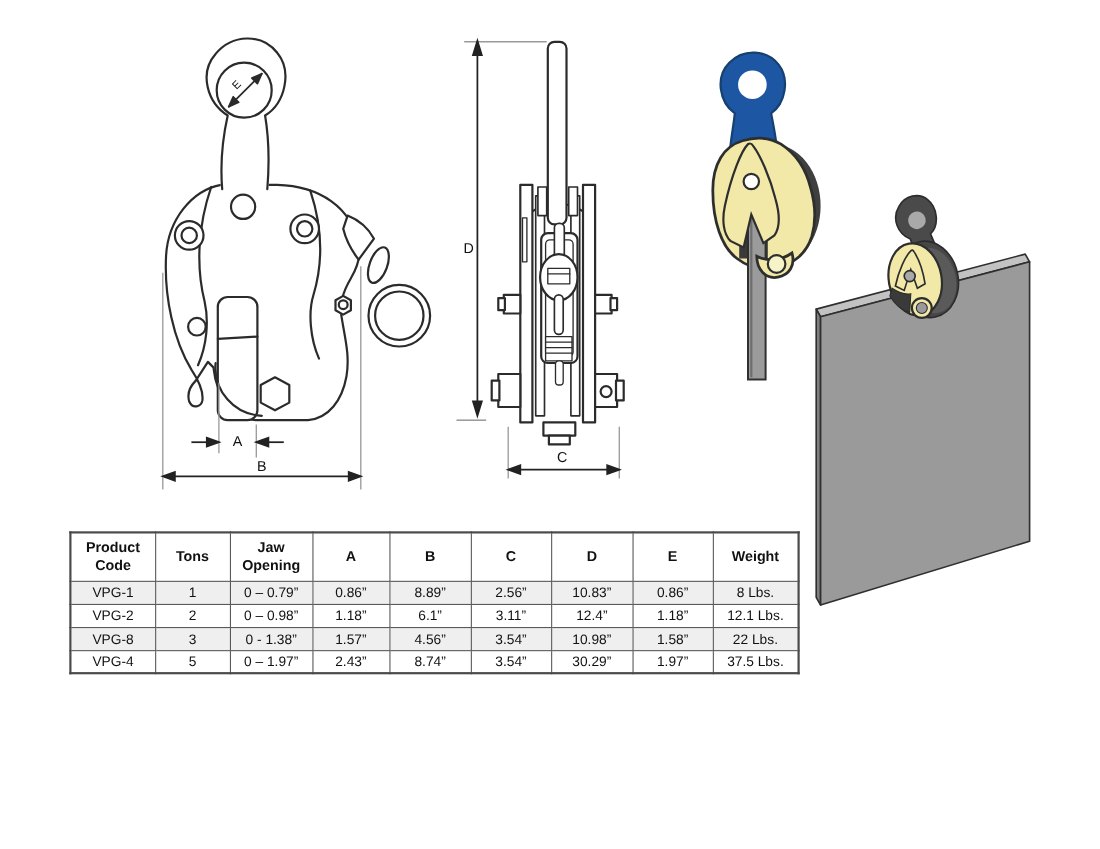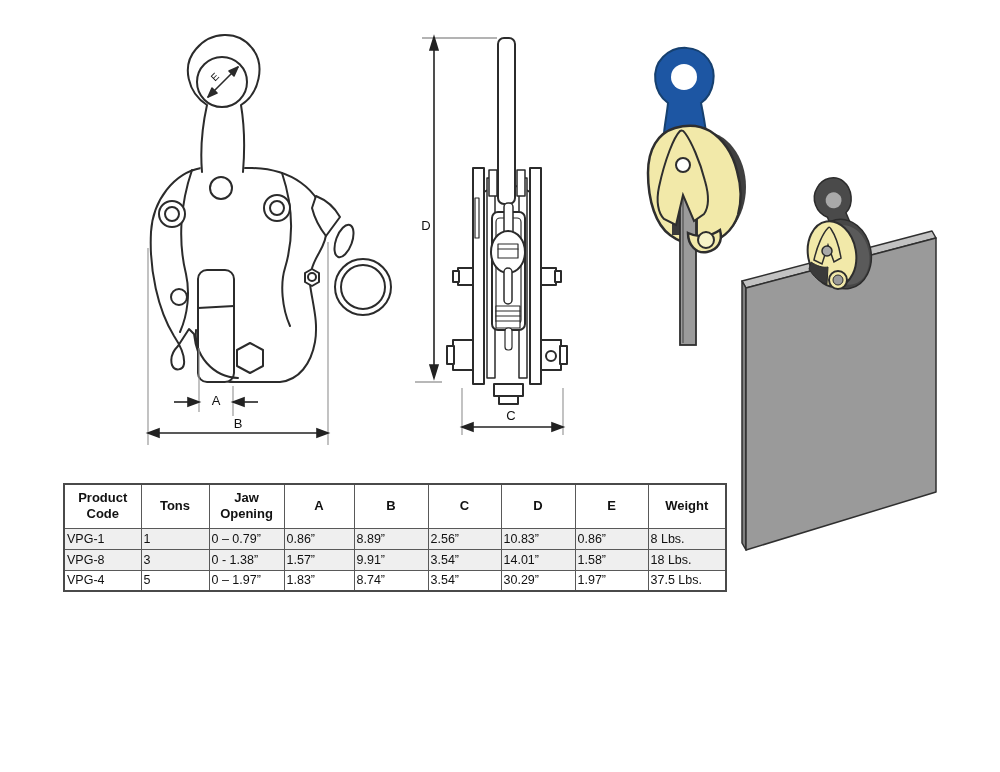--- a/index.html
+++ b/index.html
@@ -7,21 +7,21 @@
     position:relative;width:1000px;height:772px;background:#ffffff;
     font-family:"Liberation Sans",sans-serif;overflow:hidden;
   }
   .canvas svg{position:absolute;overflow:visible;}
   .dim-label{font-family:"Liberation Sans",sans-serif;font-size:13px;fill:#111;}
   .dim-label-small{font-family:"Liberation Sans",sans-serif;font-size:10px;fill:#111;}
 
   table.spec{
     position:absolute;left:63px;top:483px;width:662px;
     border-collapse:collapse;table-layout:fixed;
-    font-size:12.5px;color:#111;
+    font-size:12.5px;color:#111;text-align:center;
     border:2px solid #4a4a4a;
   }
   table.spec th,table.spec td{
     border:1px solid #595959;padding:1px 2px;vertical-align:middle;
     overflow:hidden;white-space:nowrap;
   }
   table.spec th{font-weight:bold;font-size:13px;height:20px;white-space:normal;line-height:1.25;background:#fff;}
   table.spec thead tr{height:44px;}
   table.spec tbody tr{height:21px;}
   table.spec tbody tr.alt{background:#efefef;}
@@ -257,36 +257,47 @@
         <td>VPG-1</td>
         <td>1</td>
         <td>0 – 0.79”</td>
         <td>0.86”</td>
         <td>8.89”</td>
         <td>2.56”</td>
         <td>10.83”</td>
         <td>0.86”</td>
         <td>8 Lbs.</td>
       </tr>
+      <tr>
+        <td>VPG-2</td>
+        <td>2</td>
+        <td>0 – 0.98”</td>
+        <td>1.18”</td>
+        <td>6.1”</td>
+        <td>3.11”</td>
+        <td>12.4”</td>
+        <td>1.18”</td>
+        <td>12.1 Lbs.</td>
+      </tr>
       <tr class="alt">
         <td>VPG-8</td>
         <td>3</td>
         <td>0 - 1.38”</td>
         <td>1.57”</td>
-        <td>9.91”</td>
+        <td>4.56”</td>
         <td>3.54”</td>
-        <td>14.01”</td>
+        <td>10.98”</td>
         <td>1.58”</td>
-        <td>18 Lbs.</td>
+        <td>22 Lbs.</td>
       </tr>
       <tr>
         <td>VPG-4</td>
         <td>5</td>
         <td>0 – 1.97”</td>
-        <td>1.83”</td>
+        <td>2.43”</td>
         <td>8.74”</td>
         <td>3.54”</td>
         <td>30.29”</td>
         <td>1.97”</td>
         <td>37.5 Lbs.</td>
       </tr>
     </tbody>
   </table>
 
 </div>

